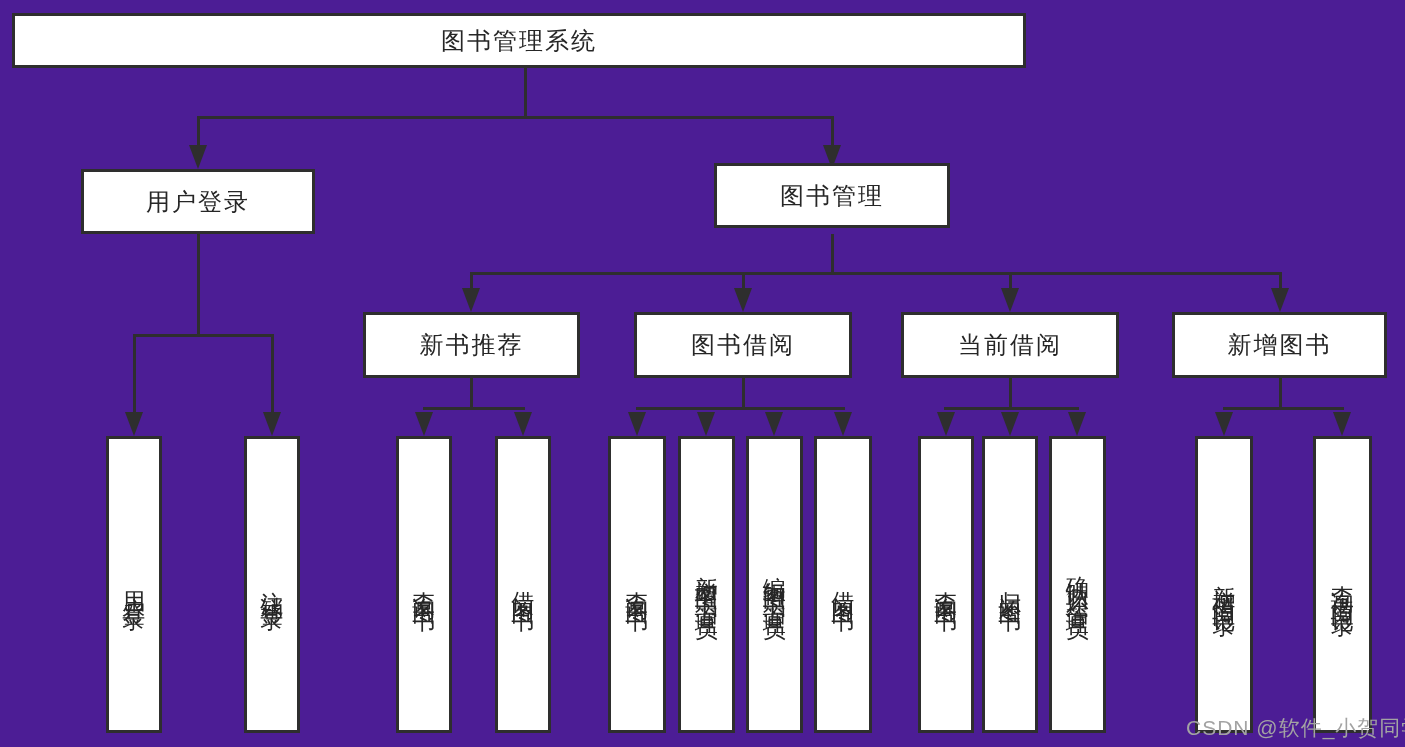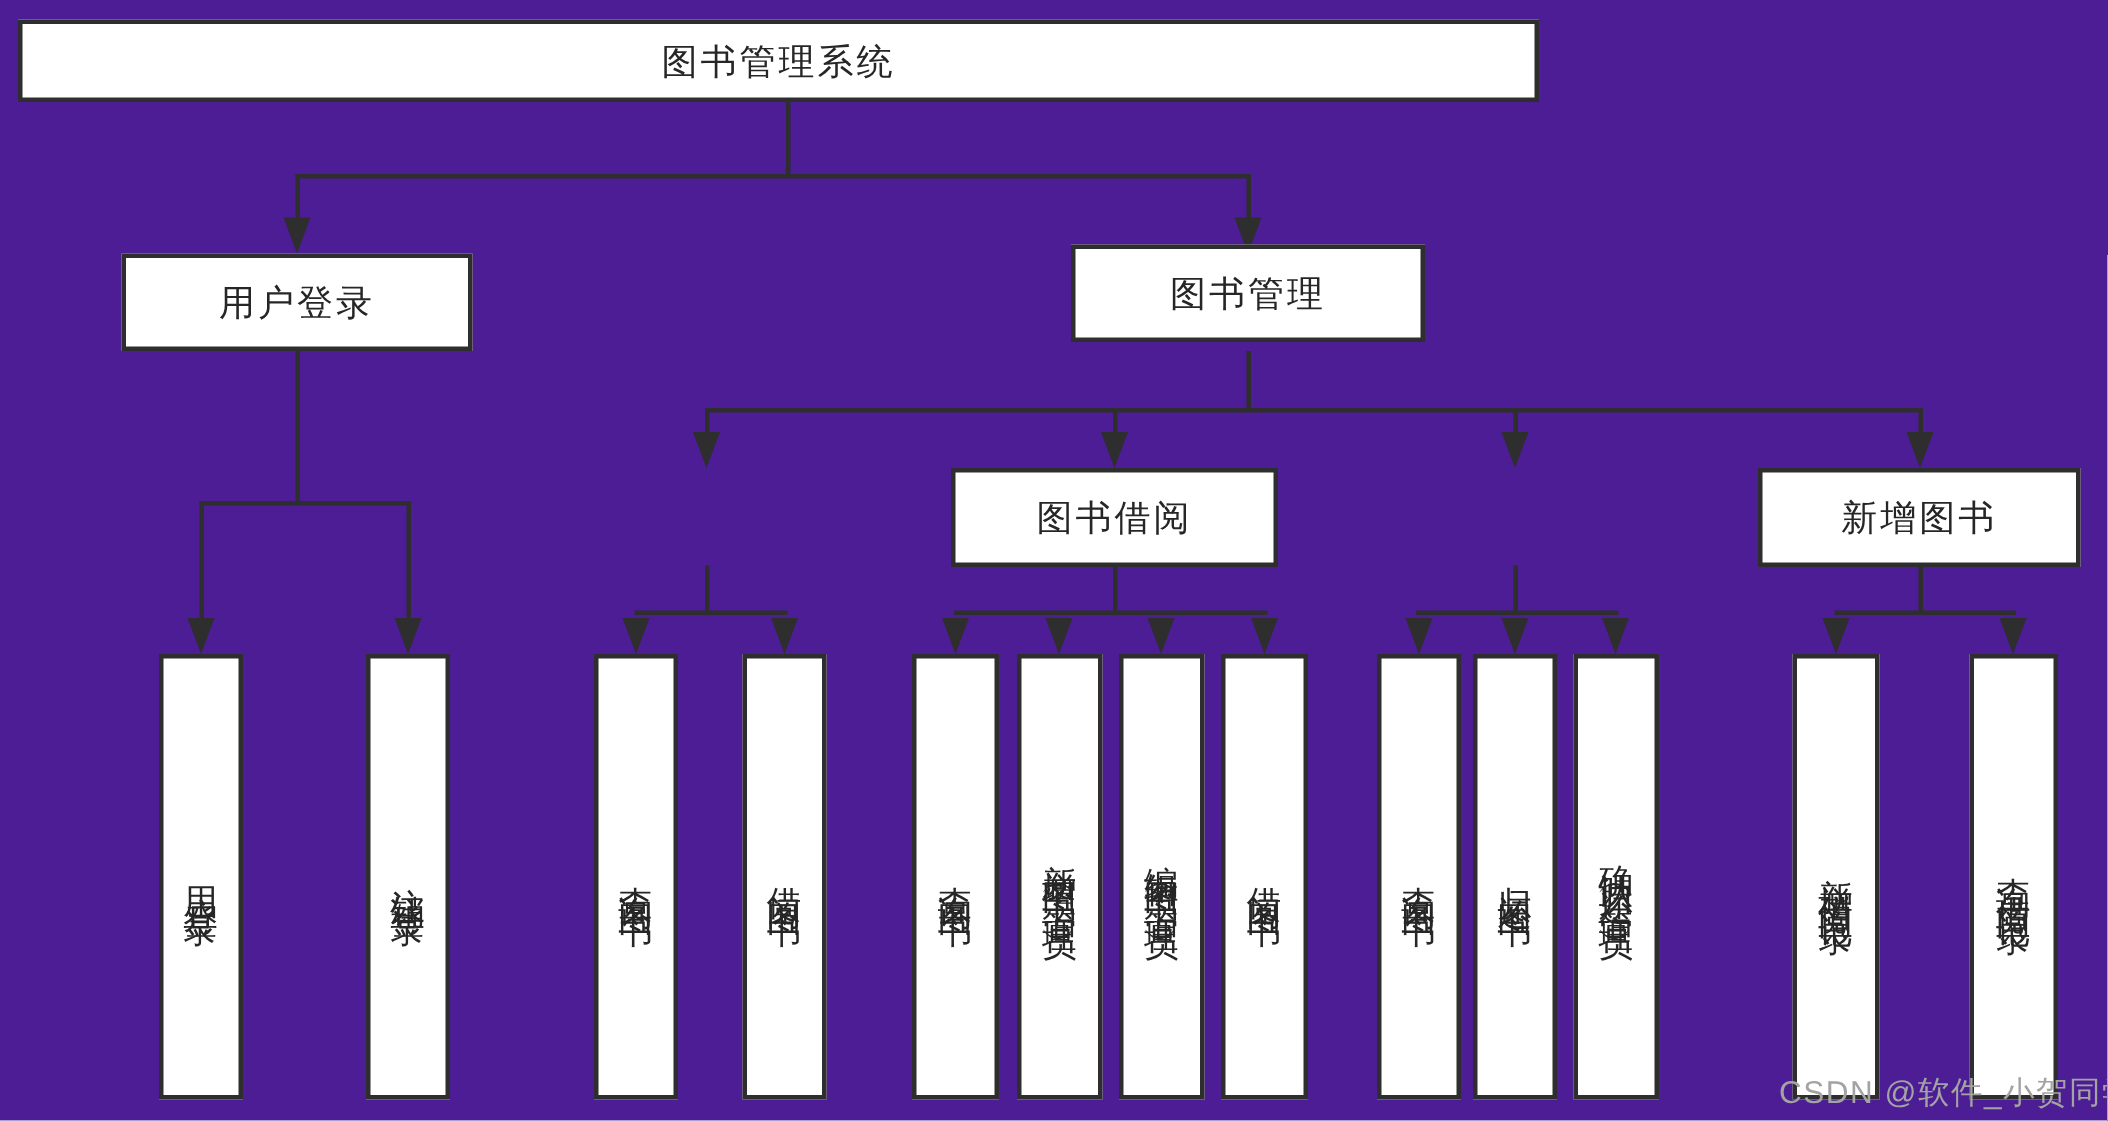--- a/index.html
+++ b/index.html
@@ -86,22 +86,28 @@
     <span class="label">图书管理系统</span>
   </div>
 
   <div class="box" style="left:81px;top:169px;width:234px;height:65px">
     <span class="label">用户登录</span>
   </div>
   <div class="box" style="left:714px;top:163px;width:236px;height:65px">
     <span class="label">图书管理</span>
   </div>
 
+  <div class="box" style="left:363px;top:312px;width:217px;height:66px">
+    <span class="label">新书推荐</span>
+  </div>
   <div class="box" style="left:634px;top:312px;width:218px;height:66px">
     <span class="label">图书借阅</span>
+  </div>
+  <div class="box" style="left:901px;top:312px;width:218px;height:66px">
+    <span class="label">当前借阅</span>
   </div>
   <div class="box" style="left:1172px;top:312px;width:215px;height:66px">
     <span class="label">新增图书</span>
   </div>
 
   <div class="box vbox" style="left:106px;top:436px;width:56px;height:297px">
     <span class="label">用户登录</span>
   </div>
   <div class="box vbox" style="left:244px;top:436px;width:56px;height:297px">
     <span class="label">注销登录</span>

